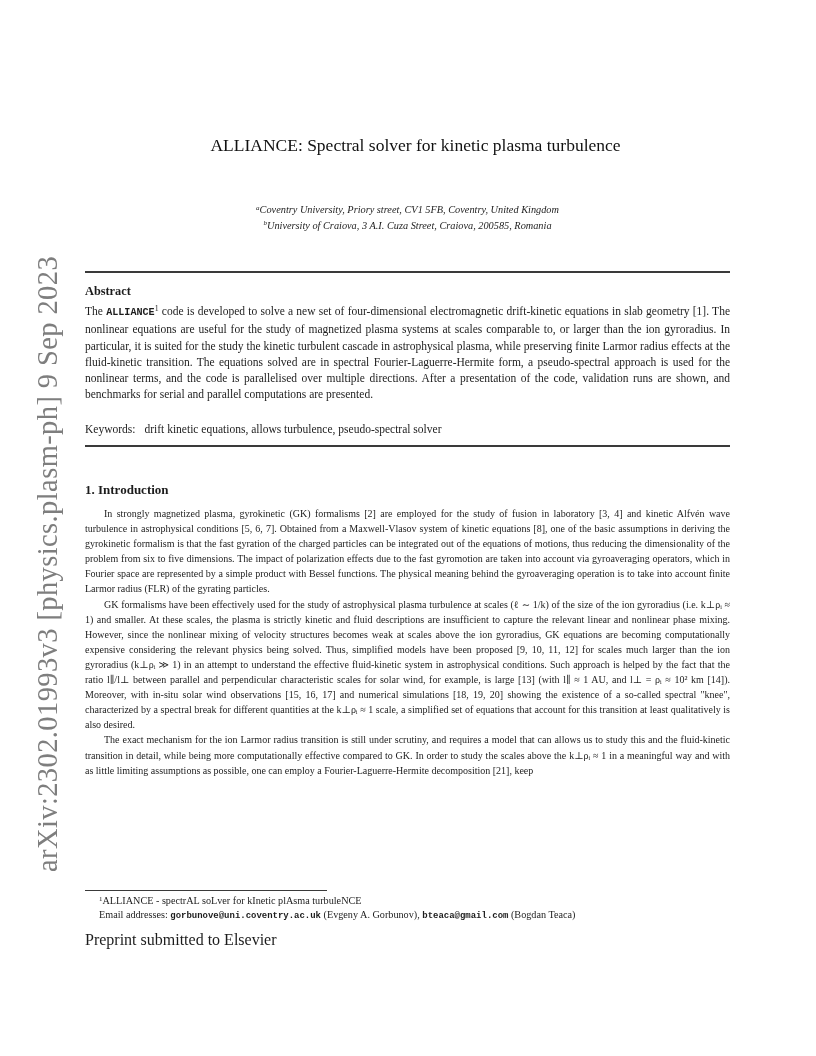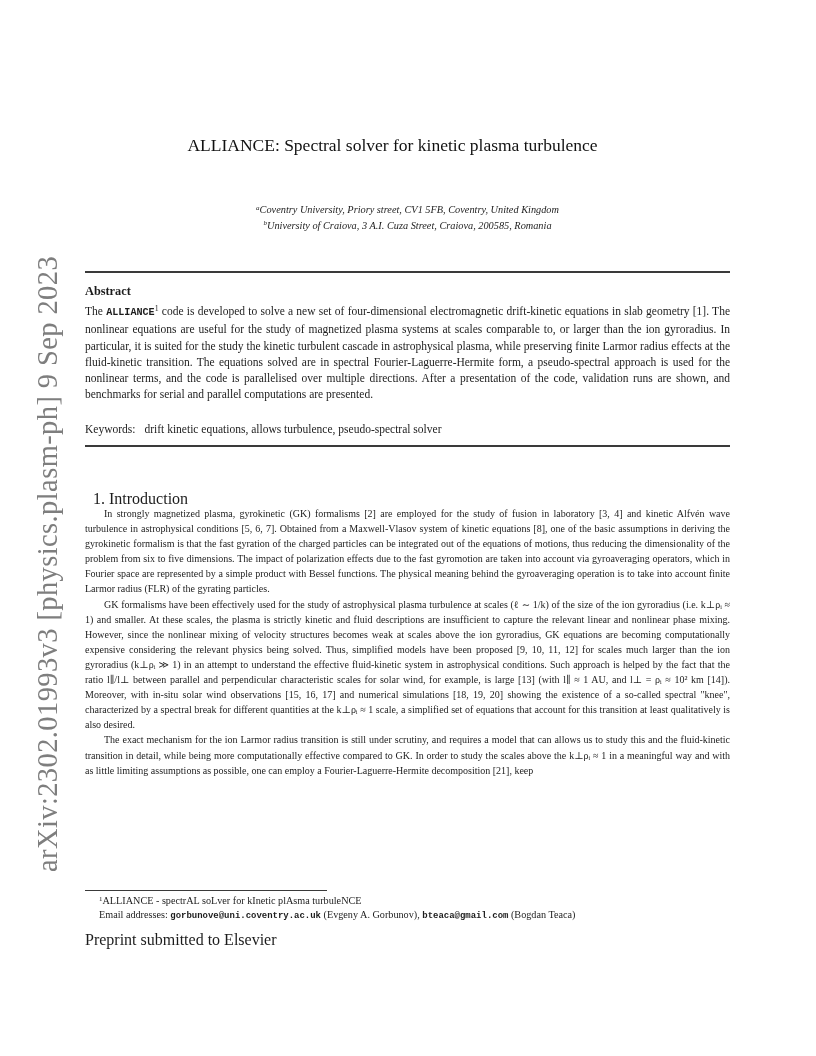--- a/index.html
+++ b/index.html
@@ -18,21 +18,21 @@
     top: 872px;
     transform: rotate(-90deg);
     transform-origin: 0 0;
     white-space: nowrap;
     font-size: 28.5px;
     letter-spacing: 0.4px;
     color: #7e7e7e;
   }
   .title {
     position: absolute;
-    top: 135px; left: 70px; width: 645px;
+    top: 135px; left: 93px; width: 645px;
     margin: 0;
     font-size: 17.5px;
     font-weight: normal;
     text-align: center;
     color: #111;
   }
   .authors {
     position: absolute;
     top: 177px; left: 85px; width: 645px;
     font-size: 13px;
@@ -69,23 +69,23 @@
     position: absolute;
     top: 423px; left: 85px; width: 645px;
     margin: 0;
     font-size: 11.5px;
   }
   .ital { }
   .kw-text { margin-left: 9px; }
   .section-head {
     position: absolute;
     top: 482px; left: 85px;
-    margin: 8px;
-    font-size: 16px;
-    font-weight: normal;
+    margin: 0;
+    font-size: 13px;
+    font-weight: bold;
   }
   .body-text {
     position: absolute;
     top: 506px; left: 85px; width: 645px;
     font-size: 10px;
     line-height: 15.1px;
     text-align: justify;
   }
   .body-text p { margin: 0; text-indent: 19px; }
   .fn-rule { position: absolute; top: 890px; left: 85px; width: 242px; height: 1px; background: #3a3a3a; }

